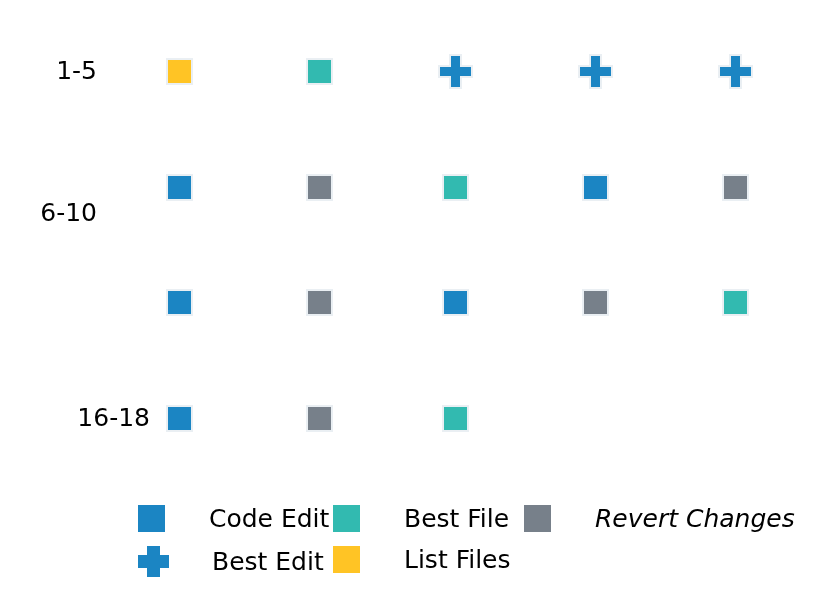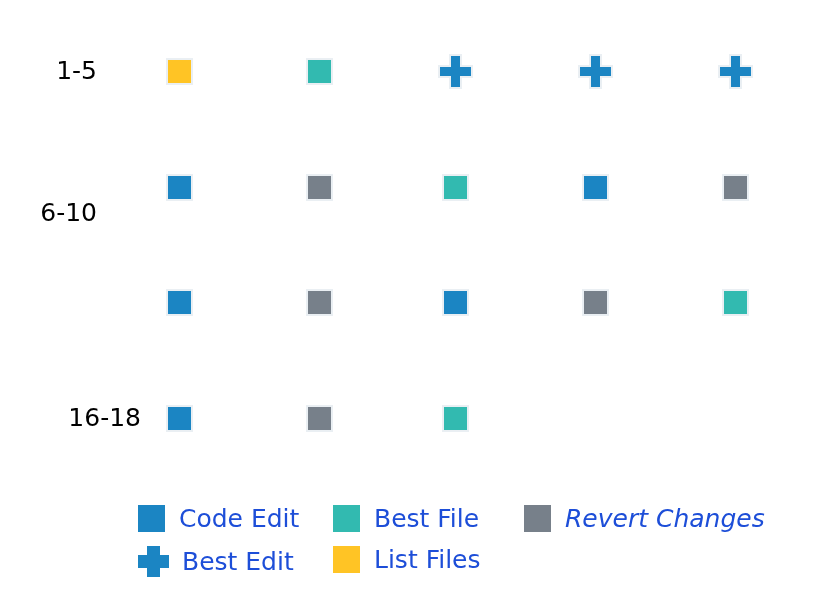--- a/index.html
+++ b/index.html
@@ -130,21 +130,22 @@
   .legend-swatch.plus-sw .bar-v {
     position: absolute;
     left: 9px;
     top: 0;
     width: 13px;
     height: 31px;
   }
   .legend-label {
     font-size: 25px;
     line-height: 25px;
-    color: #1d4ed8;
+    color: #000000;
+    margin-left: 30px;
   }
 </style>
 </head>
 <body>
 
 <div id="stage">
 
   <div class="grid-area">
 
   <div class="row-label" style="left: 0px; width: 97px; top: 58px;">1-5</div>
@@ -172,21 +173,21 @@
       <div class="marker square" style="left: 166px; top: 174px; background: rgb(27, 133, 195);"></div>
       <div class="marker square" style="left: 306px; top: 174px; background: rgb(119, 128, 138);"></div>
       <div class="marker square" style="left: 442px; top: 174px; background: rgb(50, 186, 176);"></div>
       <div class="marker square" style="left: 582px; top: 174px; background: rgb(27, 133, 195);"></div>
       <div class="marker square" style="left: 722px; top: 174px; background: rgb(119, 128, 138);"></div>
       <div class="marker square" style="left: 166px; top: 289px; background: rgb(27, 133, 195);"></div>
       <div class="marker square" style="left: 306px; top: 289px; background: rgb(119, 128, 138);"></div>
       <div class="marker square" style="left: 442px; top: 289px; background: rgb(27, 133, 195);"></div>
       <div class="marker square" style="left: 582px; top: 289px; background: rgb(119, 128, 138);"></div>
       <div class="marker square" style="left: 722px; top: 289px; background: rgb(50, 186, 176);"></div>
-      <div class="row-label" style="left: 5px; width: 97px; top: 405px; padding-left: 39px;">16-18</div>
+      <div class="row-label" style="left: 14px; width: 97px; top: 405px; padding-left: 39px;">16-18</div>
       <div class="marker square" style="left: 166px; top: 405px; background: rgb(27, 133, 195);"></div>
       <div class="marker square" style="left: 306px; top: 405px; background: rgb(119, 128, 138);"></div>
       <div class="marker square" style="left: 442px; top: 405px; background: rgb(50, 186, 176);"></div>
     </div>
 
   <div class="legend">
 
   <div class="legend-entry" style="left: 138px; top: 35px;">
         <span class="legend-swatch square-sw" style="background: rgb(27, 133, 195);"></span>
         <span class="legend-label">Code Edit</span>

